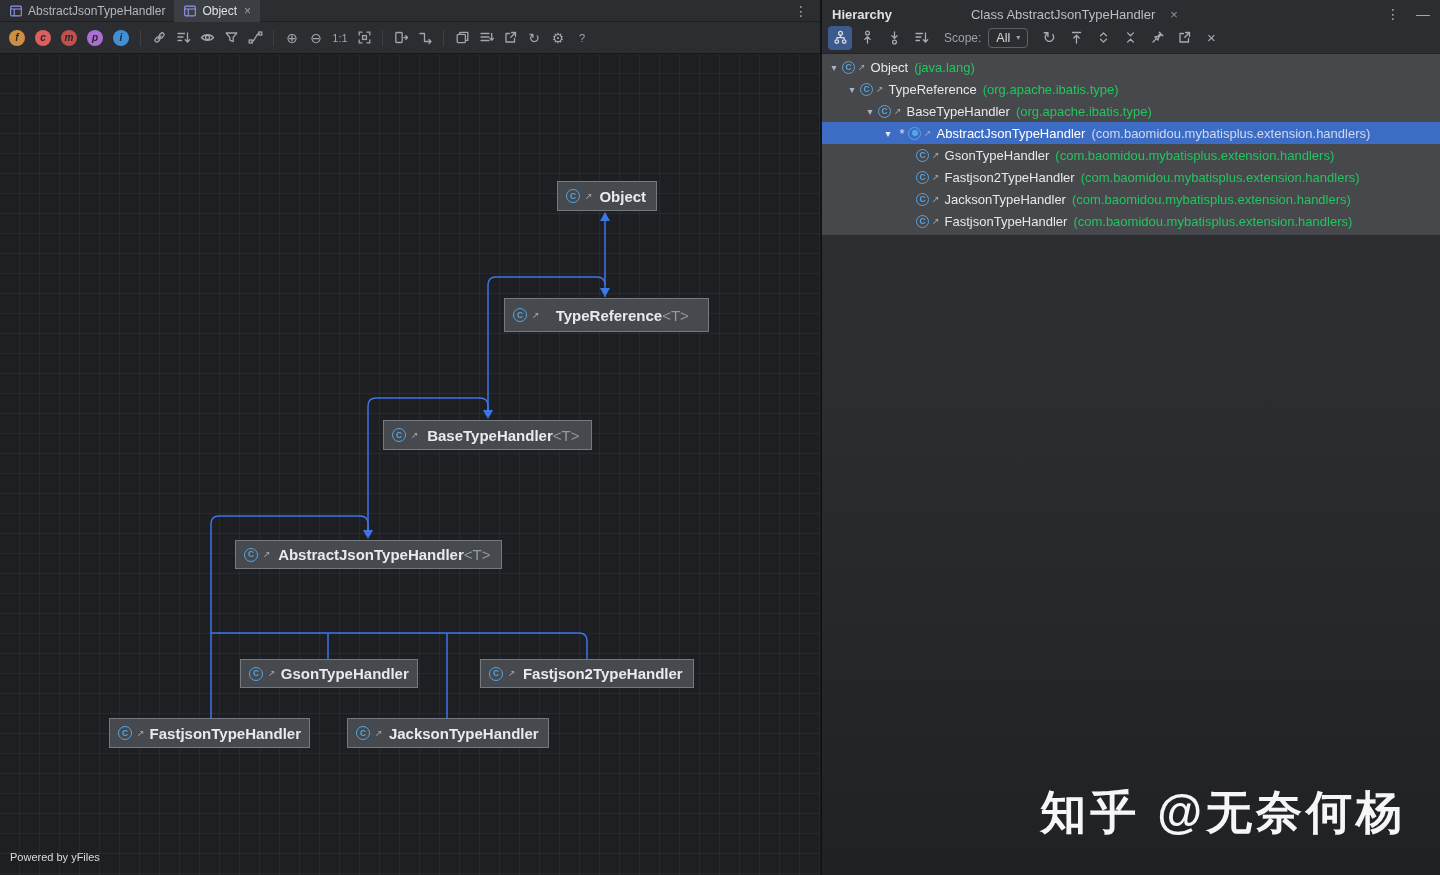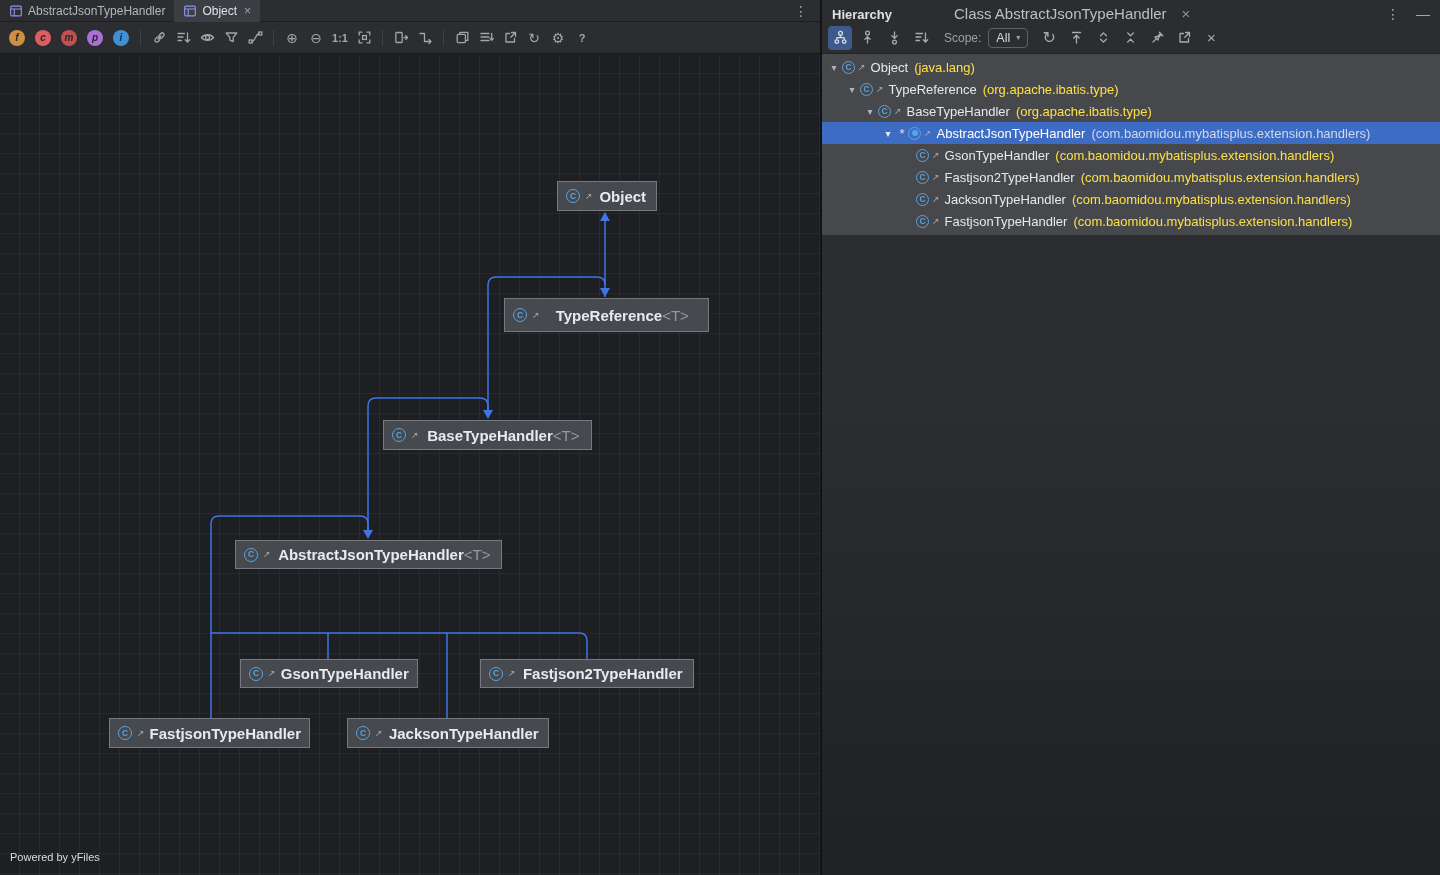--- a/index.html
+++ b/index.html
@@ -16,21 +16,21 @@
   .etab .x{color:#9da0a6;font-size:12px;margin-left:2px}
   .tabicon svg{display:block}
   .kebab{margin-left:auto;margin-right:12px;color:#a2a5ab;font-size:14px}
 
   .dtb{position:absolute;top:22px;left:0;right:0;height:32px;background:var(--panel-bg,#2b2d30);
        display:flex;align-items:center;gap:2px;padding-left:5px;border-bottom:1px solid #18191b;z-index:4}
   .tgl{width:16px;height:16px;border-radius:50%;display:flex;align-items:center;justify-content:center;
        font-size:10px;font-weight:700;color:#26282b;margin:0 4px;flex:none}
   .ibtn{min-width:22px;height:22px;display:flex;align-items:center;justify-content:center;color:#a2a5ab;
         font-size:14px;border-radius:4px;flex:none}
-  .ibtn.txt{font-size:11px;font-weight:700}
+  .ibtn.txt{font-size:11px;font-weight:400}
   .ibtn svg,.tbtn svg{display:block}
   .sep{width:1px;height:16px;background:#3e4045;margin:0 5px;flex:none}
 
   .canvas{position:absolute;top:54px;left:0;right:0;bottom:0;background-color:var(--canvas-bg,#1e1f22);
     background-image:linear-gradient(rgba(255,255,255,.045) 1px,transparent 1px),
                      linear-gradient(90deg,rgba(255,255,255,.045) 1px,transparent 1px);
     background-size:20px 20px;background-position:-1px -1px}
   .edges{position:absolute;top:0;left:0;z-index:1;pointer-events:none}
 
   .node{position:absolute;z-index:2;display:flex;align-items:center;gap:5px;padding:0 8px;
@@ -44,21 +44,21 @@
   .mini{font-size:9px;color:#a7aab0;flex:none;line-height:1}
   .powered{position:absolute;left:10px;top:851px;font-size:11px;color:#dadce0;z-index:3}
 
   .divider{position:absolute;top:0;left:820px;width:2px;height:875px;background:#121316;z-index:5}
 
   
   .right{position:absolute;top:0;left:822px;right:0;height:875px;
          background:linear-gradient(180deg,#2b2d30 0,#2b2d30 45%,#1f2124 100%)}
   .rhead{height:22px;display:flex;align-items:flex-end;background:var(--panel-bg,#2b2d30);padding:0 10px}
   .rtitle{font-weight:700;font-size:13px;color:#dfe1e5}
-  .rtab{display:flex;align-items:center;gap:15px;margin-left:62px;font-size:15px;color:#bcbfc5}
+  .rtab{display:flex;align-items:center;gap:15px;margin-left:79px;font-size:13px;color:#bcbfc5}
   .rtab .x{color:#8f9298}
   .rwin{margin-left:auto;display:flex;gap:16px;color:#a2a5ab;font-size:14px;align-items:center}
 
   .rtb{height:32px;display:flex;align-items:center;gap:3px;padding:0 6px;background:var(--panel-bg,#2b2d30);
        border-bottom:1px solid #222427}
   .tbtn{width:24px;height:24px;border-radius:4px;display:flex;align-items:center;justify-content:center;color:#a8abb1}
   .tbtn.on{background:#3c5a8c;color:#d8dde6}
   .scopelbl{color:#9da0a6;font-size:12px;margin:0 4px 0 8px}
   .scopedd{height:20px;border:1px solid #5d6065;border-radius:4px;display:flex;align-items:center;gap:6px;
            padding:0 7px;font-size:12.5px;color:#d6d8dc;margin-right:6px}
@@ -68,21 +68,21 @@
   .tree{position:absolute;top:54px;left:0;right:0;background:var(--tree-bg,#46484c);padding:2px 0 3px}
   .trow{height:22px;display:flex;align-items:center;font-size:13px;white-space:nowrap}
   .ind{flex:none}
   .chev{width:16px;text-align:center;color:#b0b3b9;font-size:10px;flex:none}
   .mark{width:12px;color:#e0e2e6;text-align:center;flex:none;font-size:13px}
   .trow .cicon{width:13px;height:13px}
   .ticon{width:13px;height:13px;border-radius:50%;border:1.5px solid #57a6e6;position:relative;flex:none}
   .ticon:after{content:"";position:absolute;inset:2.5px;border-radius:50%;background:#57a6e6}
   .trow .mini{margin-left:3px}
   .trow .nm{color:#e6e8eb;margin-left:5px}
-  .trow .pkg{color:#fde047;margin-left:6px}
+  .trow .pkg{color:#22c55e;margin-left:6px}
   .trow.sel{background:var(--selection,#3d6cc4)}
   .trow.sel .nm{color:#ffffff}
   .trow.sel .pkg{color:#cdd9f1}
   .trow.sel .chev{color:#e8edf8}
 
   .watermark{position:absolute;right:34px;top:782px;font-size:46px;font-weight:700;
              color:rgba(255,255,255,.96);letter-spacing:4px;white-space:nowrap}
 </style>
 </head>
 <body>
@@ -437,14 +437,15 @@
         <span class="ind" style="width:94px"></span>
         <span class="cicon">
             <i>C</i>
           </span>
         <span class="mini">↗</span>
         <span class="nm">FastjsonTypeHandler</span>
         <span class="pkg">(com.baomidou.mybatisplus.extension.handlers)</span>
       </div>
     </div>
 
+    <div class="watermark">知乎 @无奈何杨</div>
   </div>
 </div>
 
 </body></html>

